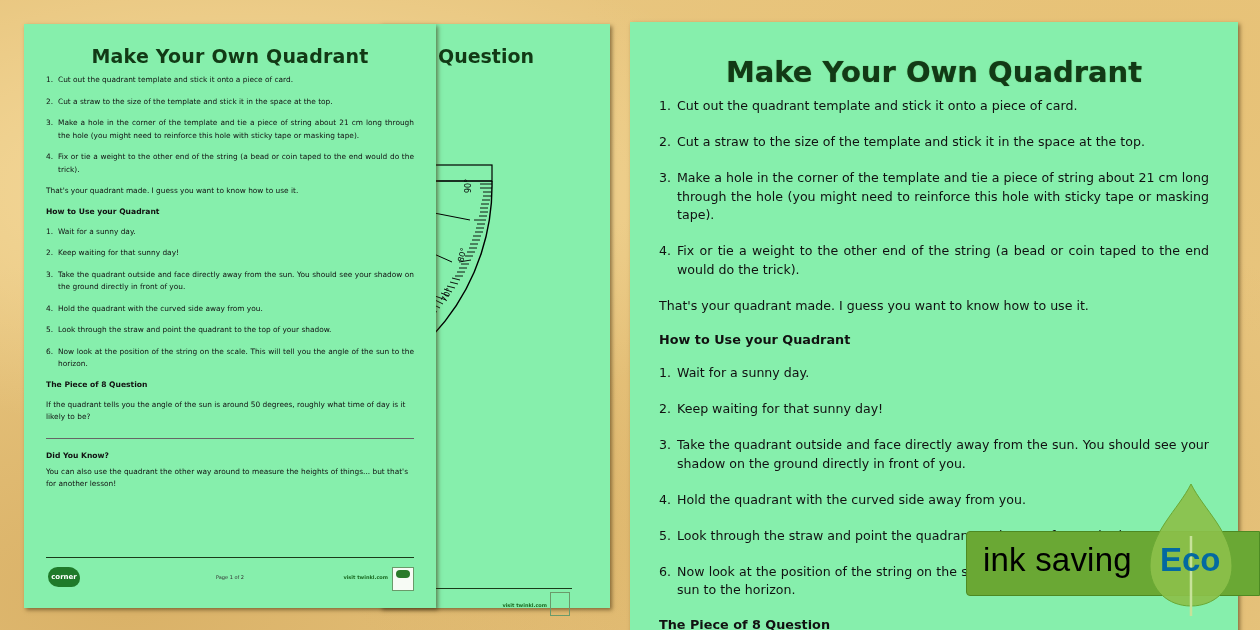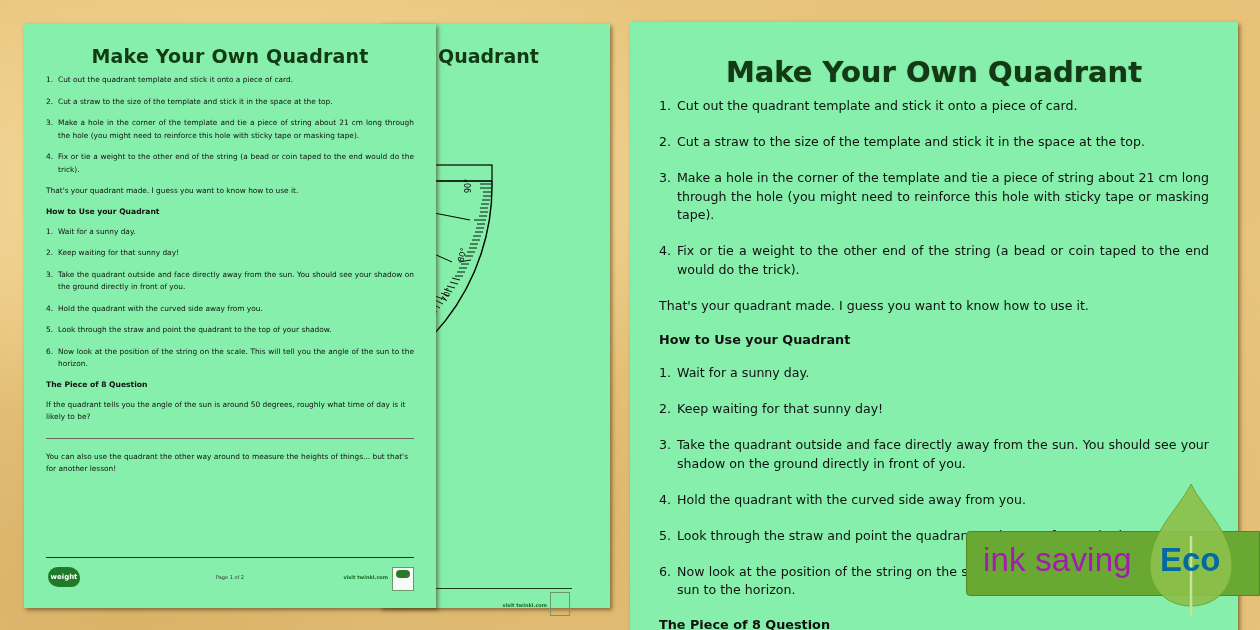--- a/index.html
+++ b/index.html
@@ -71,33 +71,33 @@
   .pr-heading { font-size: 12.8px; font-weight: bold; margin-bottom: 17px; }
 
   
   .eco-banner {
     position: absolute; left: 966px; top: 531px; width: 294px; height: 65px;
     background: #6aa834; border: 1px solid #4d8a22; border-radius: 4px 0 0 4px;
   }
   .eco-leaf { position: absolute; left: 1148px; top: 482px; width: 86px; height: 135px; }
   .eco-ink {
     position: absolute; left: 983px; top: 541px;
-    font-family: "Liberation Sans", sans-serif; font-size: 33px; color: #a21caf;
+    font-family: "Liberation Sans", sans-serif; font-size: 33px; color: #000000;
     letter-spacing: 0.2px;
   }
   .eco-eco {
     position: absolute; left: 1160px; top: 541px;
     font-family: "Liberation Sans", sans-serif; font-weight: bold; font-size: 33px; color: #0369a1;
   }
 </style>
 </head>
 <body>
 
 <div class="page page-back">
-  <div class="back-title">Quadrant</div>
+  <div class="back-title">Question</div>
   <svg width="230" height="584">
 
     <rect x="-10" y="141" width="122" height="16" fill="none" stroke="#000" stroke-width="1.2"></rect>
 
     <path d="M112 157 A 220 220 0 0 1 -60 376" fill="none" stroke="#000" stroke-width="1.4"></path>
 
     <path d="M32 157 A 140 140 0 0 1 -40 280" fill="none" stroke="#000" stroke-width="1"></path>
 
     <line x1="-110" y1="157" x2="112" y2="157" stroke="#000" stroke-width="1.2"></line>
     <line x1="-110" y1="157" x2="90" y2="196" stroke="#000" stroke-width="1"></line>
@@ -208,23 +208,24 @@
         <span class="txt">Look through the straw and point the quadrant to the top of your shadow.</span>
       </li>
     <li>
         <span class="num">6.</span>
         <span class="txt">Now look at the position of the string on the scale.  This will tell you the angle of the sun to the horizon.</span>
       </li>
   </ul>
   <div class="pf-heading">The Piece of 8 Question</div>
   <p class="pf-para">If the quadrant tells you the angle of the sun is around 50 degrees, roughly what time of day is it likely to be?</p>
   <div class="pf-answer-line"></div>
+  <div class="pf-heading" style="margin-bottom:6px">Did You Know?</div>
   <p class="pf-para">You can also use the quadrant the other way around to measure the heights of things... but that's for another lesson!</p>
   <div class="pf-footer-line"></div>
-  <div class="pf-logo">weight</div>
+  <div class="pf-logo">corner</div>
   <div class="pf-page-num">Page 1 of 2</div>
   <div class="pf-visit">visit twinkl.com</div>
   <div class="pf-badge"></div>
 </div>
 
 <div class="page page-right">
   <div class="pr-title">Make Your Own Quadrant</div>
   <ul class="pr-list">
     <li>
         <span class="num">1.</span>

